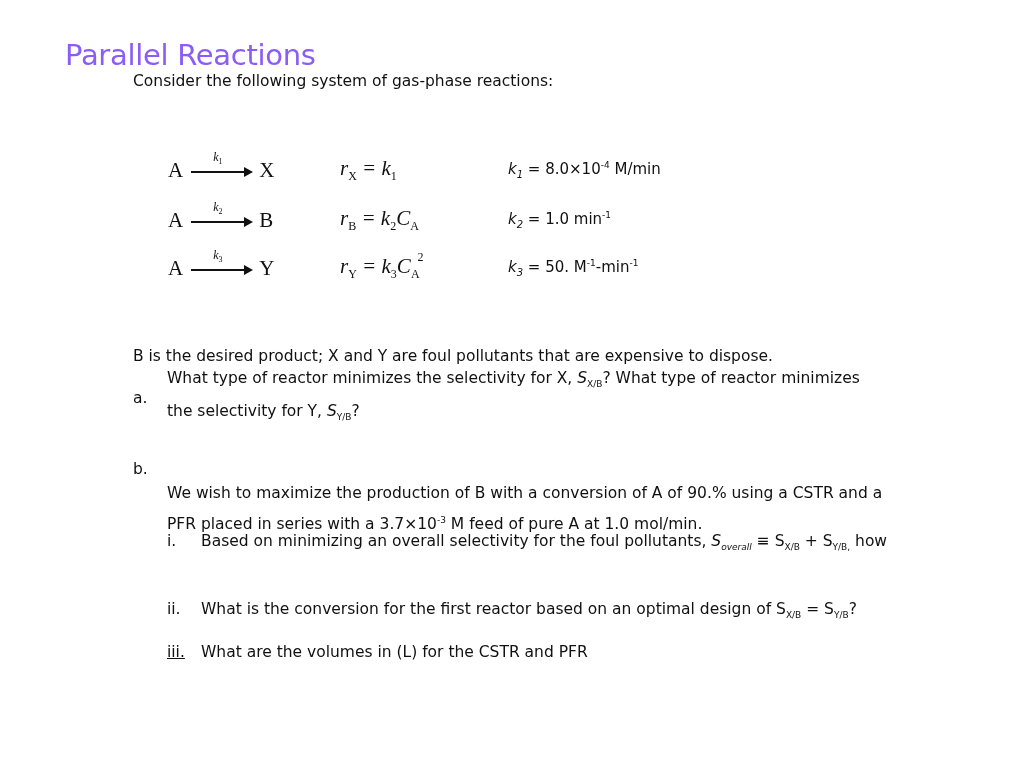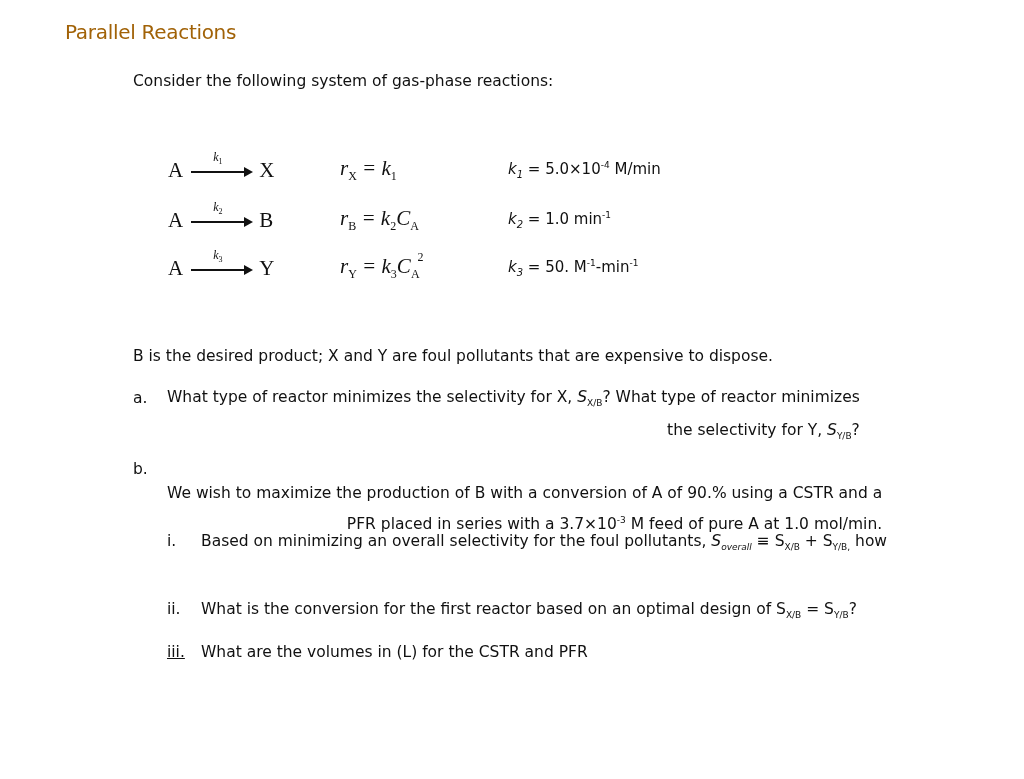--- a/index.html
+++ b/index.html
@@ -1,21 +1,21 @@
 <!DOCTYPE html>
 <html><head>
 <meta charset="utf-8">
 <style>
   html, body { margin: 0; padding: 0; }
   body {
     width: 1024px; height: 779px; background: #ffffff; position: relative; overflow: hidden;
     font-family: "Liberation Sans", "DejaVu Sans", sans-serif; color: #111;
   }
   .title {
-    position: absolute; left: 65px; top: 20px; font-size: 20px; color: #a16207;
+    position: absolute; left: 65px; top: 38px; font-size: 29px; color: #8b5cf6;
     font-family: "DejaVu Sans", sans-serif; font-weight: normal; letter-spacing: -0.3px;
   }
   .intro {
     position: absolute; left: 133px; top: 72px; font-size: 15.5px;
     font-family: "DejaVu Sans", sans-serif;
   }
   .rxn-row { position: absolute; left: 168px; height: 30px; display: flex; align-items: center; }
   .rxn {
     font-family: "Liberation Serif", "DejaVu Serif", serif; font-size: 21px; display: flex; align-items: center;
     width: 120px;
@@ -39,21 +39,21 @@
   .rate i { font-style: italic; }
   .rate sub { font-size: 12px; font-style: normal; }
   .rate sup { font-size: 12px; }
   .kval {
     position: absolute; left: 340px; font-family: "DejaVu Sans", sans-serif; font-size: 15px; white-space: nowrap;
   }
   .kval i { font-style: italic; }
   .kval sup { font-size: 9px; }
   .kval sub { font-size: 10px; font-style: italic; }
   .para {
-    position: absolute; font-family: "DejaVu Sans", sans-serif; font-size: 15.5px; line-height: 27px; text-align: right;
+    position: absolute; font-family: "DejaVu Sans", sans-serif; font-size: 15.5px; line-height: 27px;
   }
   .para sub { font-size: 9px; }
   .para sup { font-size: 9px; }
   .lbl { position: absolute; font-family: "DejaVu Sans", sans-serif; font-size: 15.5px; }
   .S { font-style: italic; }
 </style>
 </head>
 <body>
 
 <div class="title">Parallel Reactions</div>
@@ -67,21 +67,21 @@
       <span class="line"></span>
         <span class="head"></span>
     </span>
     <span>X</span>
   </div>
   <div class="rate">
     <i>r</i><sub>X</sub>
     <i>= k</i><sub>1</sub>
   </div>
   <div class="kval">
-    <i>k</i><sub>1</sub><span> = 5.0×10</span><sup>-4</sup><span> M/min</span>
+    <i>k</i><sub>1</sub><span> = 8.0×10</span><sup>-4</sup><span> M/min</span>
   </div>
 </div>
 
 <div class="rxn-row" style="top:205px;">
   <div class="rxn">
     <span>A</span>
     <span class="arrow">
       <span class="k"><span>k</span><sub>2</sub></span>
       <span class="line"></span>
         <span class="head"></span>
@@ -112,21 +112,21 @@
     <i>= k</i><sub>3</sub><i>C</i><sub>A</sub><sup style="position:relative;top:-4px;left:-2px;">2</sup>
   </div>
   <div class="kval">
     <i>k</i><sub>3</sub><span> = 50. M</span><sup>-1</sup><span>-min</span><sup>-1</sup>
   </div>
 </div>
 
 <div class="para" style="left:133px; top:343px;">B is the desired product; X and Y are foul pollutants that are expensive to dispose.</div>
 
 <div class="lbl" style="left:133px; top:389px;">a.</div>
-<div class="para" style="left:167px; top:384px;">
+<div class="para" style="left:167px; top:365px;">
   <span>What type of reactor minimizes the selectivity for X, </span><span class="S">S</span><sub>X/B</sub><span>?  What type of reactor minimizes</span><br>
   <span>the selectivity for Y, </span><span class="S">S</span><sub>Y/B</sub><span>?</span>
 </div>
 
 <div class="lbl" style="left:133px; top:460px;">b.</div>
 <div class="para" style="left:167px; top:480px;">
   <span>We wish to maximize the production of B with a conversion of A of 90.% using a CSTR and a</span><br>
   <span>PFR placed in series with a 3.7×10</span><sup>-3</sup><span> M feed of pure A at 1.0 mol/min.</span>
 </div>
 

